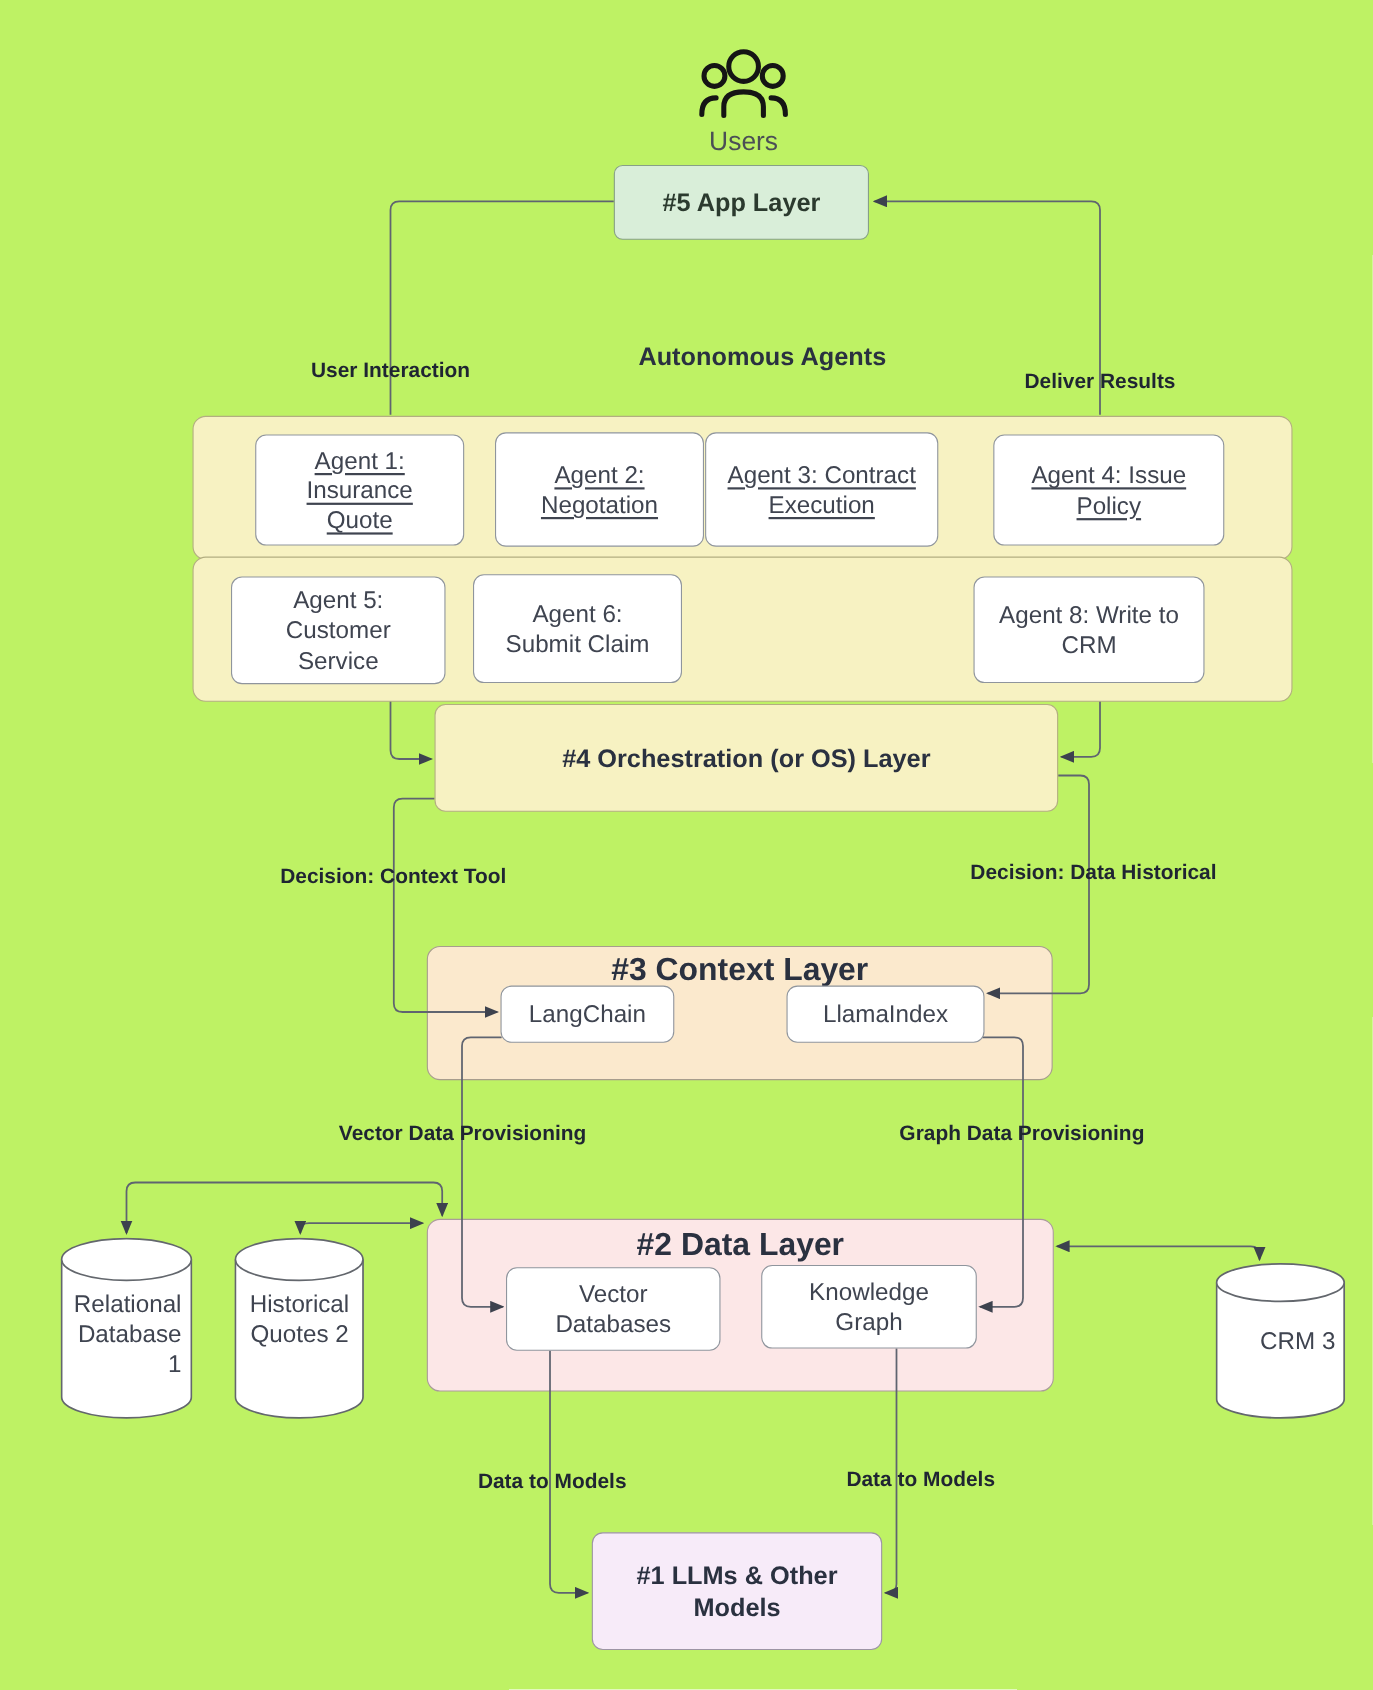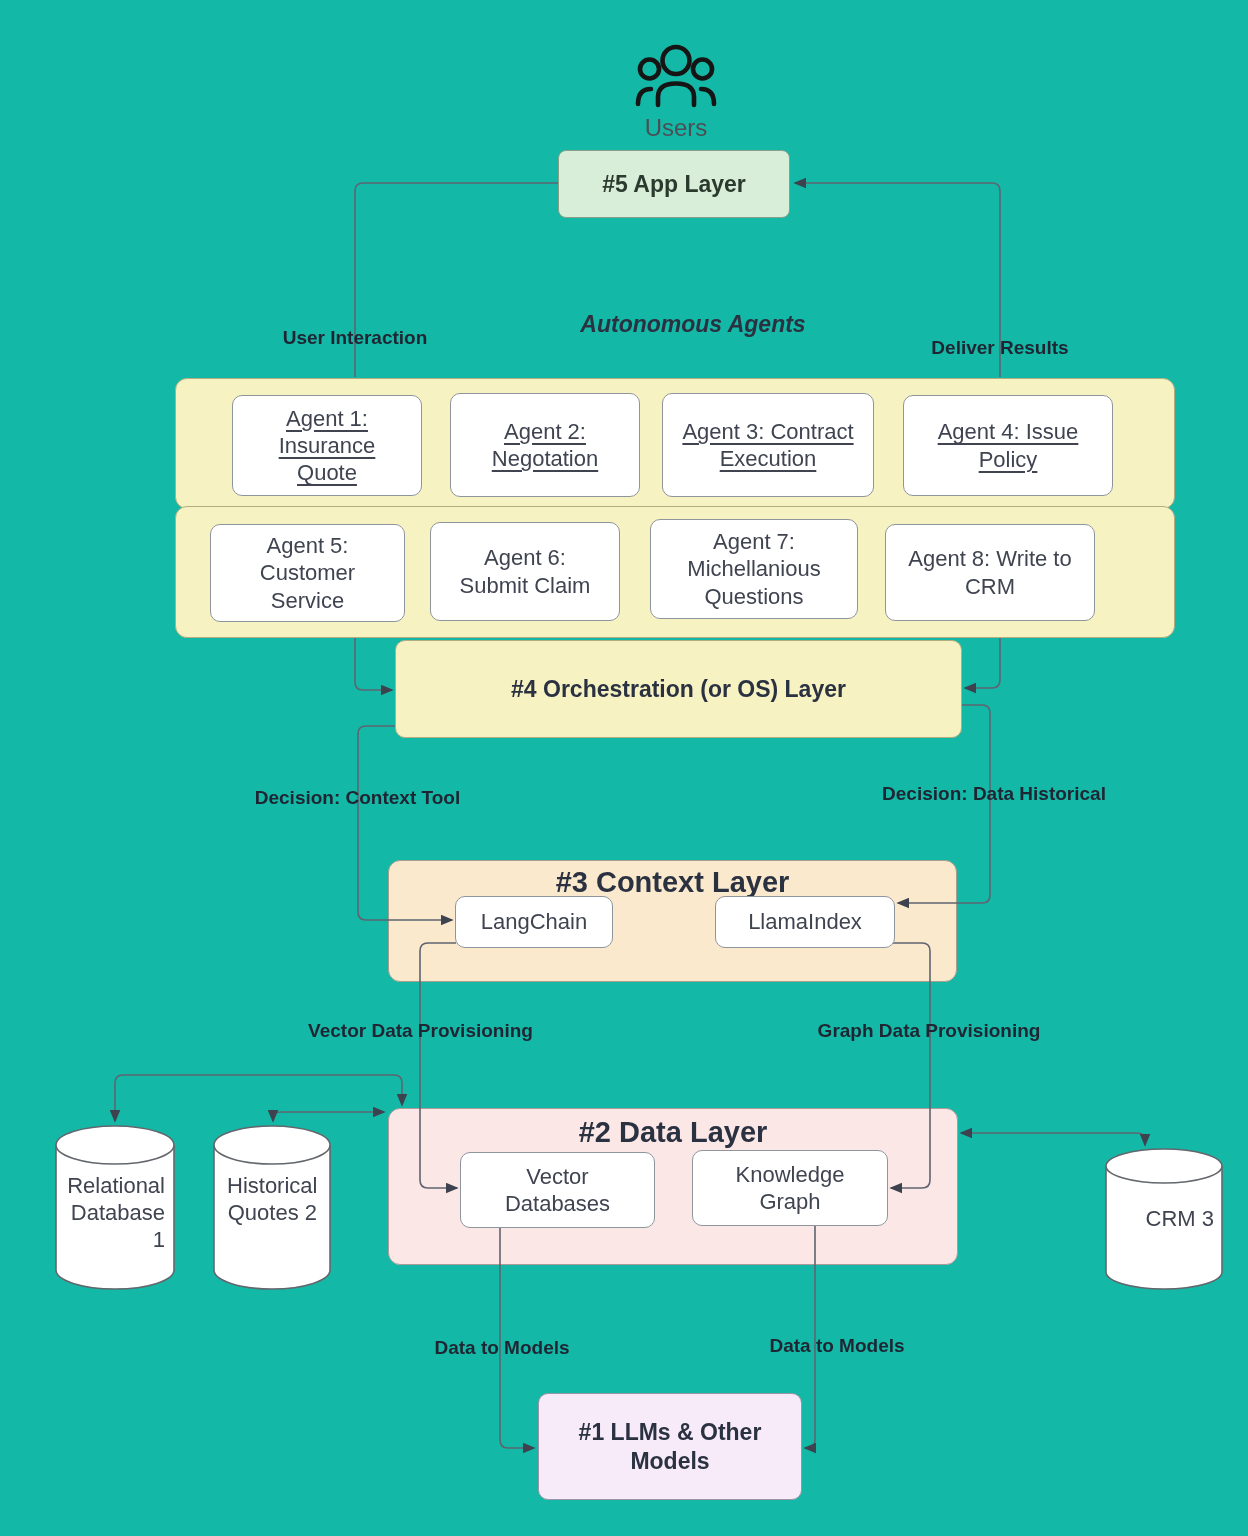--- a/index.html
+++ b/index.html
@@ -1,35 +1,35 @@
 <!DOCTYPE html>
 <html><head>
 <meta charset="utf-8">
 <style>
   html,body{margin:0;padding:0;background:#ffffff;}
-  .canvas{position:relative;width:1248px;height:1536px;background:#14b8a6;
+  .canvas{position:relative;width:1248px;height:1536px;background:#bef264;
           font-family:"Liberation Sans",sans-serif;overflow:hidden;}
   .wires{position:absolute;left:0;top:0;z-index:5;pointer-events:none;}
   .container{position:absolute;box-sizing:border-box;border-radius:12px;z-index:1;}
   .c-yellow{background:#f7f2c2;border:1.5px solid #b3ae81;}
   .c-tan{background:#fbe9cd;border:1.5px solid #a79d8d;}
   .c-pink{background:#fce7e7;border:1.5px solid #ab9b9b;}
   .node{position:absolute;box-sizing:border-box;background:#ffffff;border:1.5px solid #8f959d;
         border-radius:10px;display:flex;align-items:center;justify-content:center;
         text-align:center;color:#3f4450;font-size:22px;line-height:1.24;z-index:10;}
   .node.green{background:#d9eed9;border-color:#87a087;font-weight:bold;color:#2b3a2e;font-size:23px;border-radius:8px;}
   .node.yellow{background:#f7f2c2;border-color:#b3ae81;font-weight:bold;color:#2a3140;font-size:23px;}
   .node.lavender{background:#f7ebf9;border-color:#9d94a5;font-weight:bold;color:#2a3140;font-size:23px;}
   .node.underlined{text-decoration:underline;text-underline-offset:4px;}
   .layer-title{position:absolute;text-align:center;font-weight:bold;color:#2a3140;
                font-size:29px;z-index:10;}
   .edge-label{position:absolute;text-align:center;font-weight:bold;color:#1f2532;
               font-size:19px;z-index:10;}
   .big-title{position:absolute;text-align:center;font-weight:bold;color:#2a3140;
-             font-size:23px;z-index:10;font-style:italic;}
+             font-size:23px;z-index:10;}
   .cylinder{position:absolute;z-index:10;}
   .cylinder svg{position:absolute;left:0;top:0;width:100%;height:100%;}
   .cyl-label{position:absolute;text-align:right;color:#3f4450;font-size:22px;line-height:1.22;}
   .users-wrap{position:absolute;left:616px;top:44px;width:120px;z-index:10;text-align:center;}
   .users-label{font-size:24px;color:#4b4f55;margin-top:2px;}
 </style>
 </head>
 <body>
 
 <div class="canvas">
@@ -81,35 +81,32 @@
 
   <div class="container c-yellow" style="left:175px;top:378px;width:1000px;height:131px"></div>
   <div class="container c-yellow" style="left:175px;top:506px;width:1000px;height:132px"></div>
 
   <div class="node underlined" style="left:232px;top:395px;width:190px;height:101px;padding:0 24px">
       <span>Agent 1: Insurance Quote</span>
     </div>
   <div class="node underlined" style="left:450px;top:393px;width:190px;height:104px;padding:0 12px">
       <span>Agent 2: Negotation</span>
     </div>
-  <div class="node underlined" style="left:662px;top:393px;width:212px;height:104px;padding:11px 8px">
+  <div class="node underlined" style="left:641px;top:393px;width:212px;height:104px;padding:11px 8px">
       <span>Agent 3: Contract Execution</span>
     </div>
   <div class="node underlined" style="left:903px;top:395px;width:210px;height:101px;padding:0 16px">
       <span>Agent 4: Issue Policy</span>
     </div>
 
   <div class="node" style="left:210px;top:524px;width:195px;height:98px;padding:0 24px">
       <span>Agent 5: Customer Service</span>
     </div>
   <div class="node" style="left:430px;top:522px;width:190px;height:99px;padding:0 22px">
       <span>Agent 6: Submit Claim</span>
-    </div>
-  <div class="node" style="left:650px;top:519px;width:208px;height:100px;padding:0 30px">
-      <span>Agent 7: Michellanious Questions</span>
     </div>
   <div class="node" style="left:885px;top:524px;width:210px;height:97px;padding:0 20px">
       <span>Agent 8: Write to CRM</span>
     </div>
 
   <div class="node yellow" style="left:395px;top:640px;width:567px;height:98px">
     <span>#4 Orchestration (or OS) Layer</span>
   </div>
 
   <div class="edge-label" style="left:235px;top:787px;width:245px">Decision: Context Tool</div>

